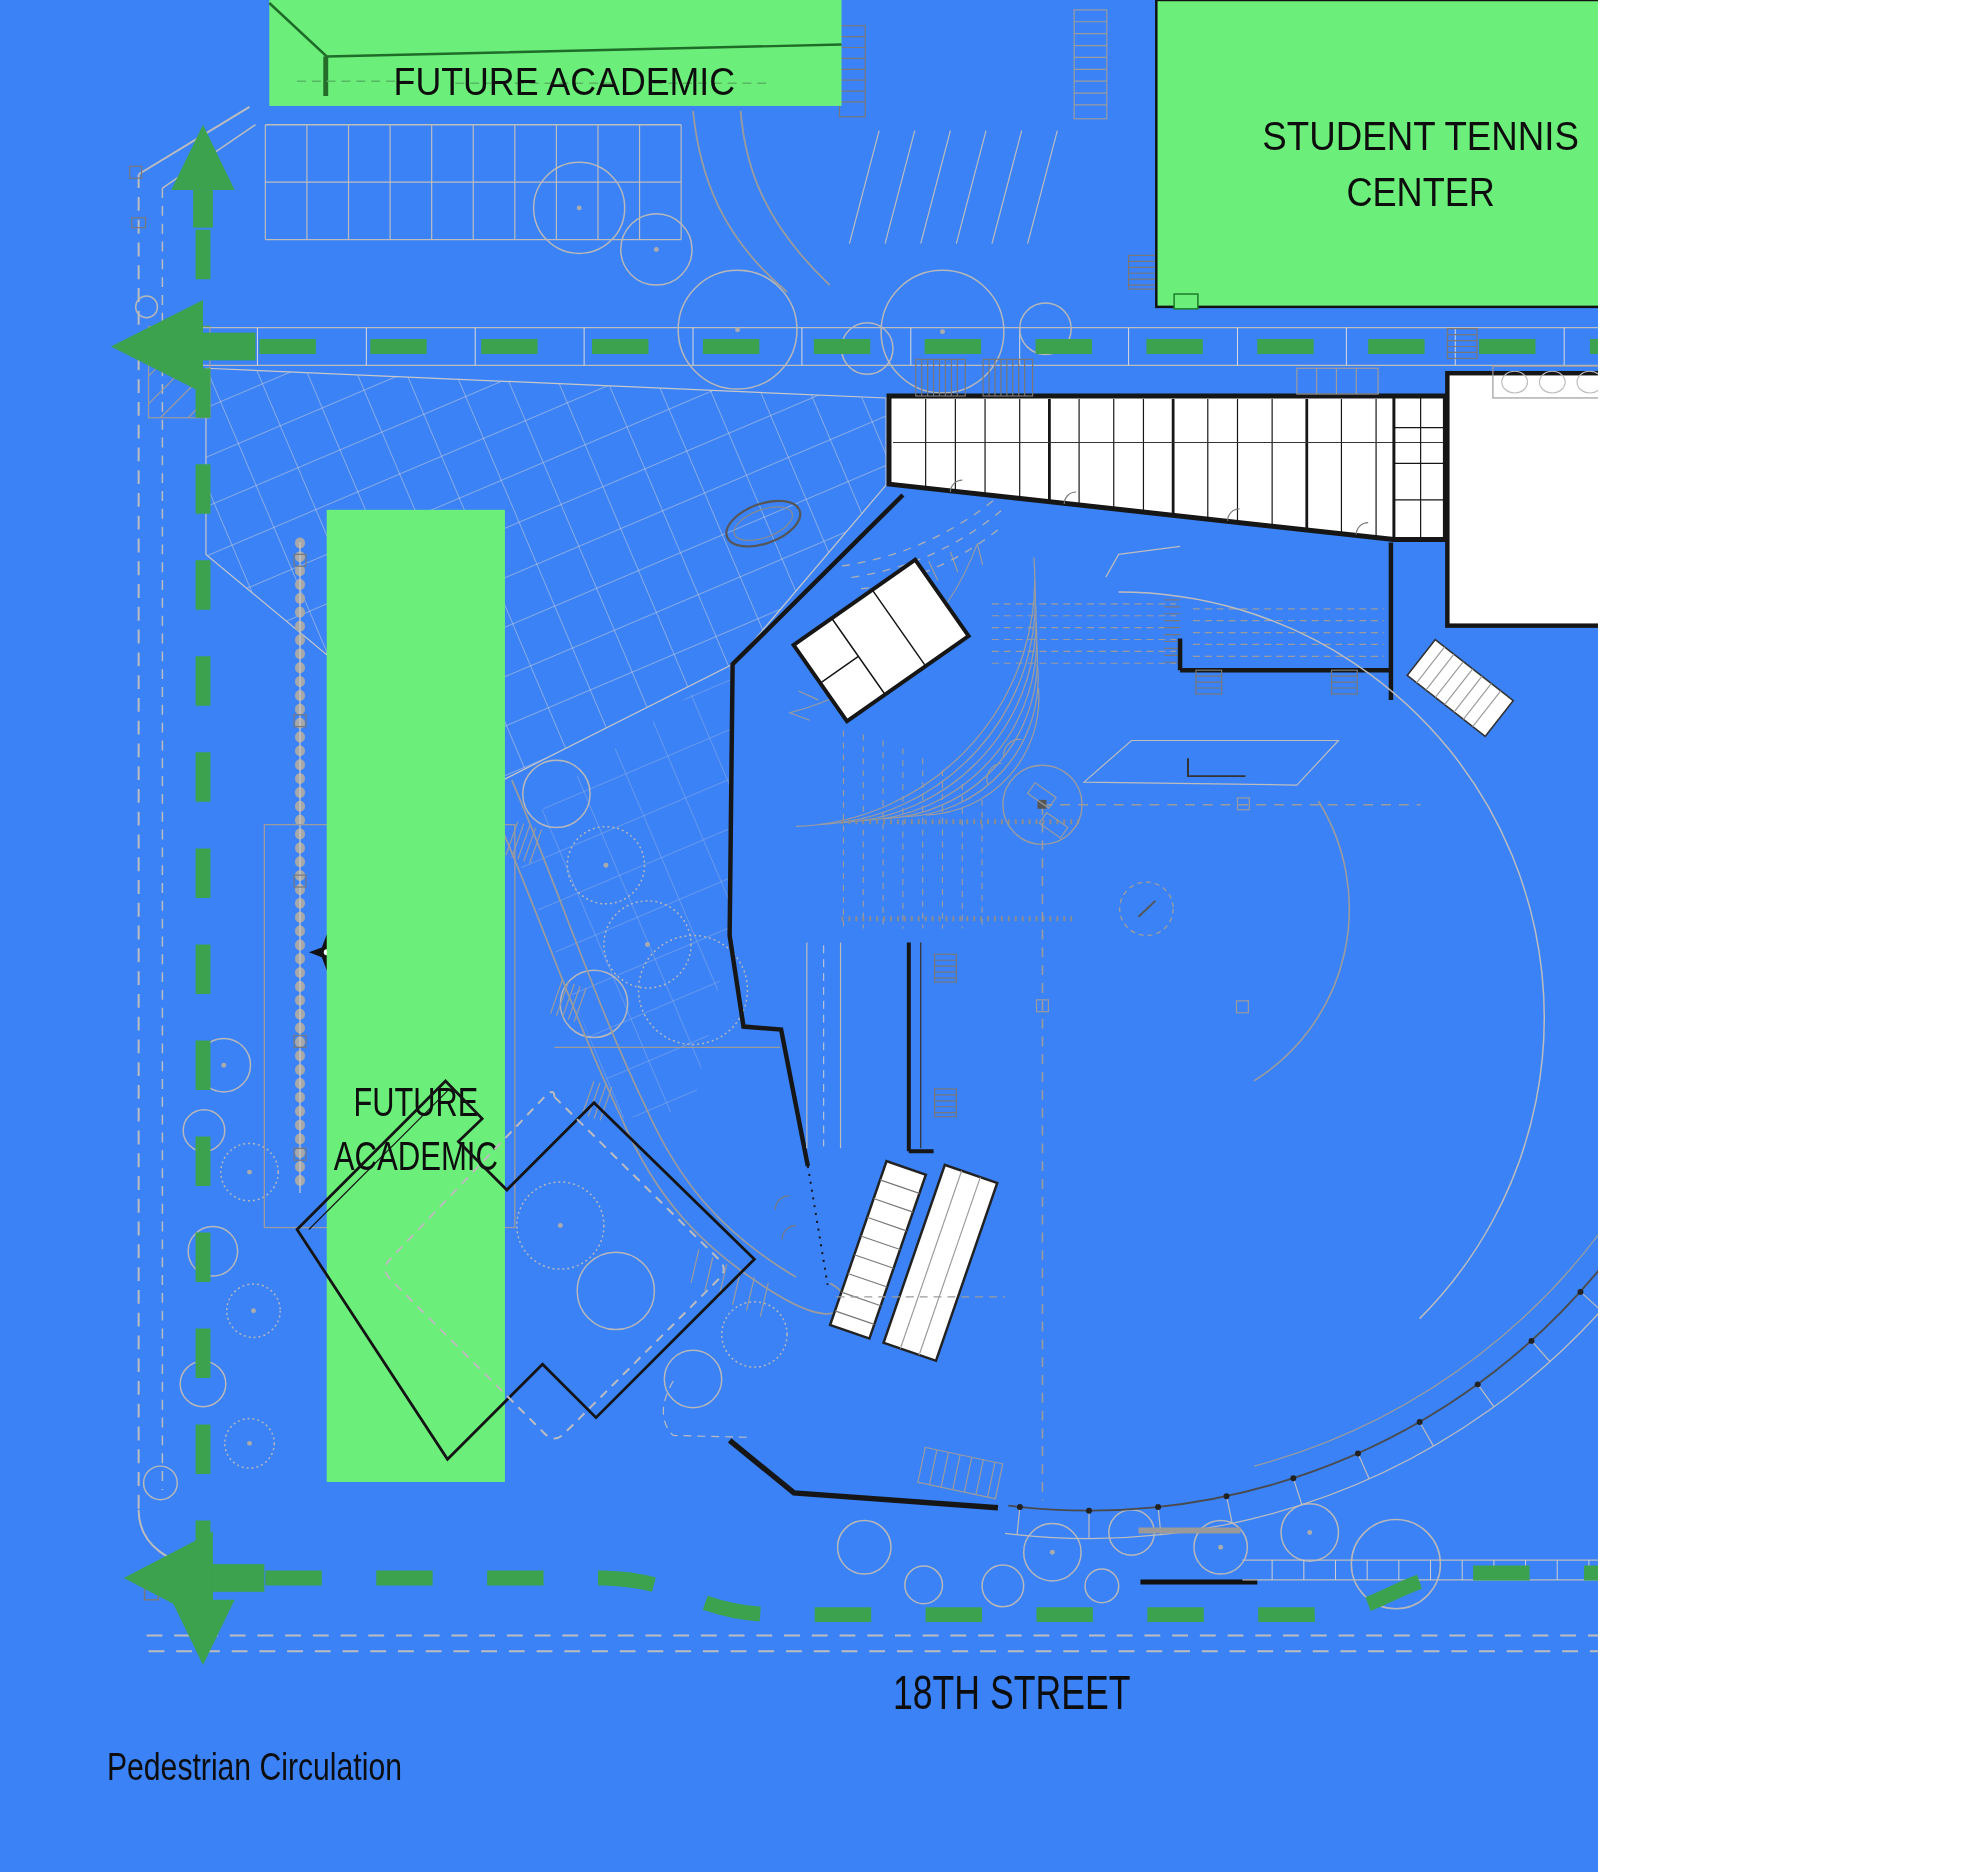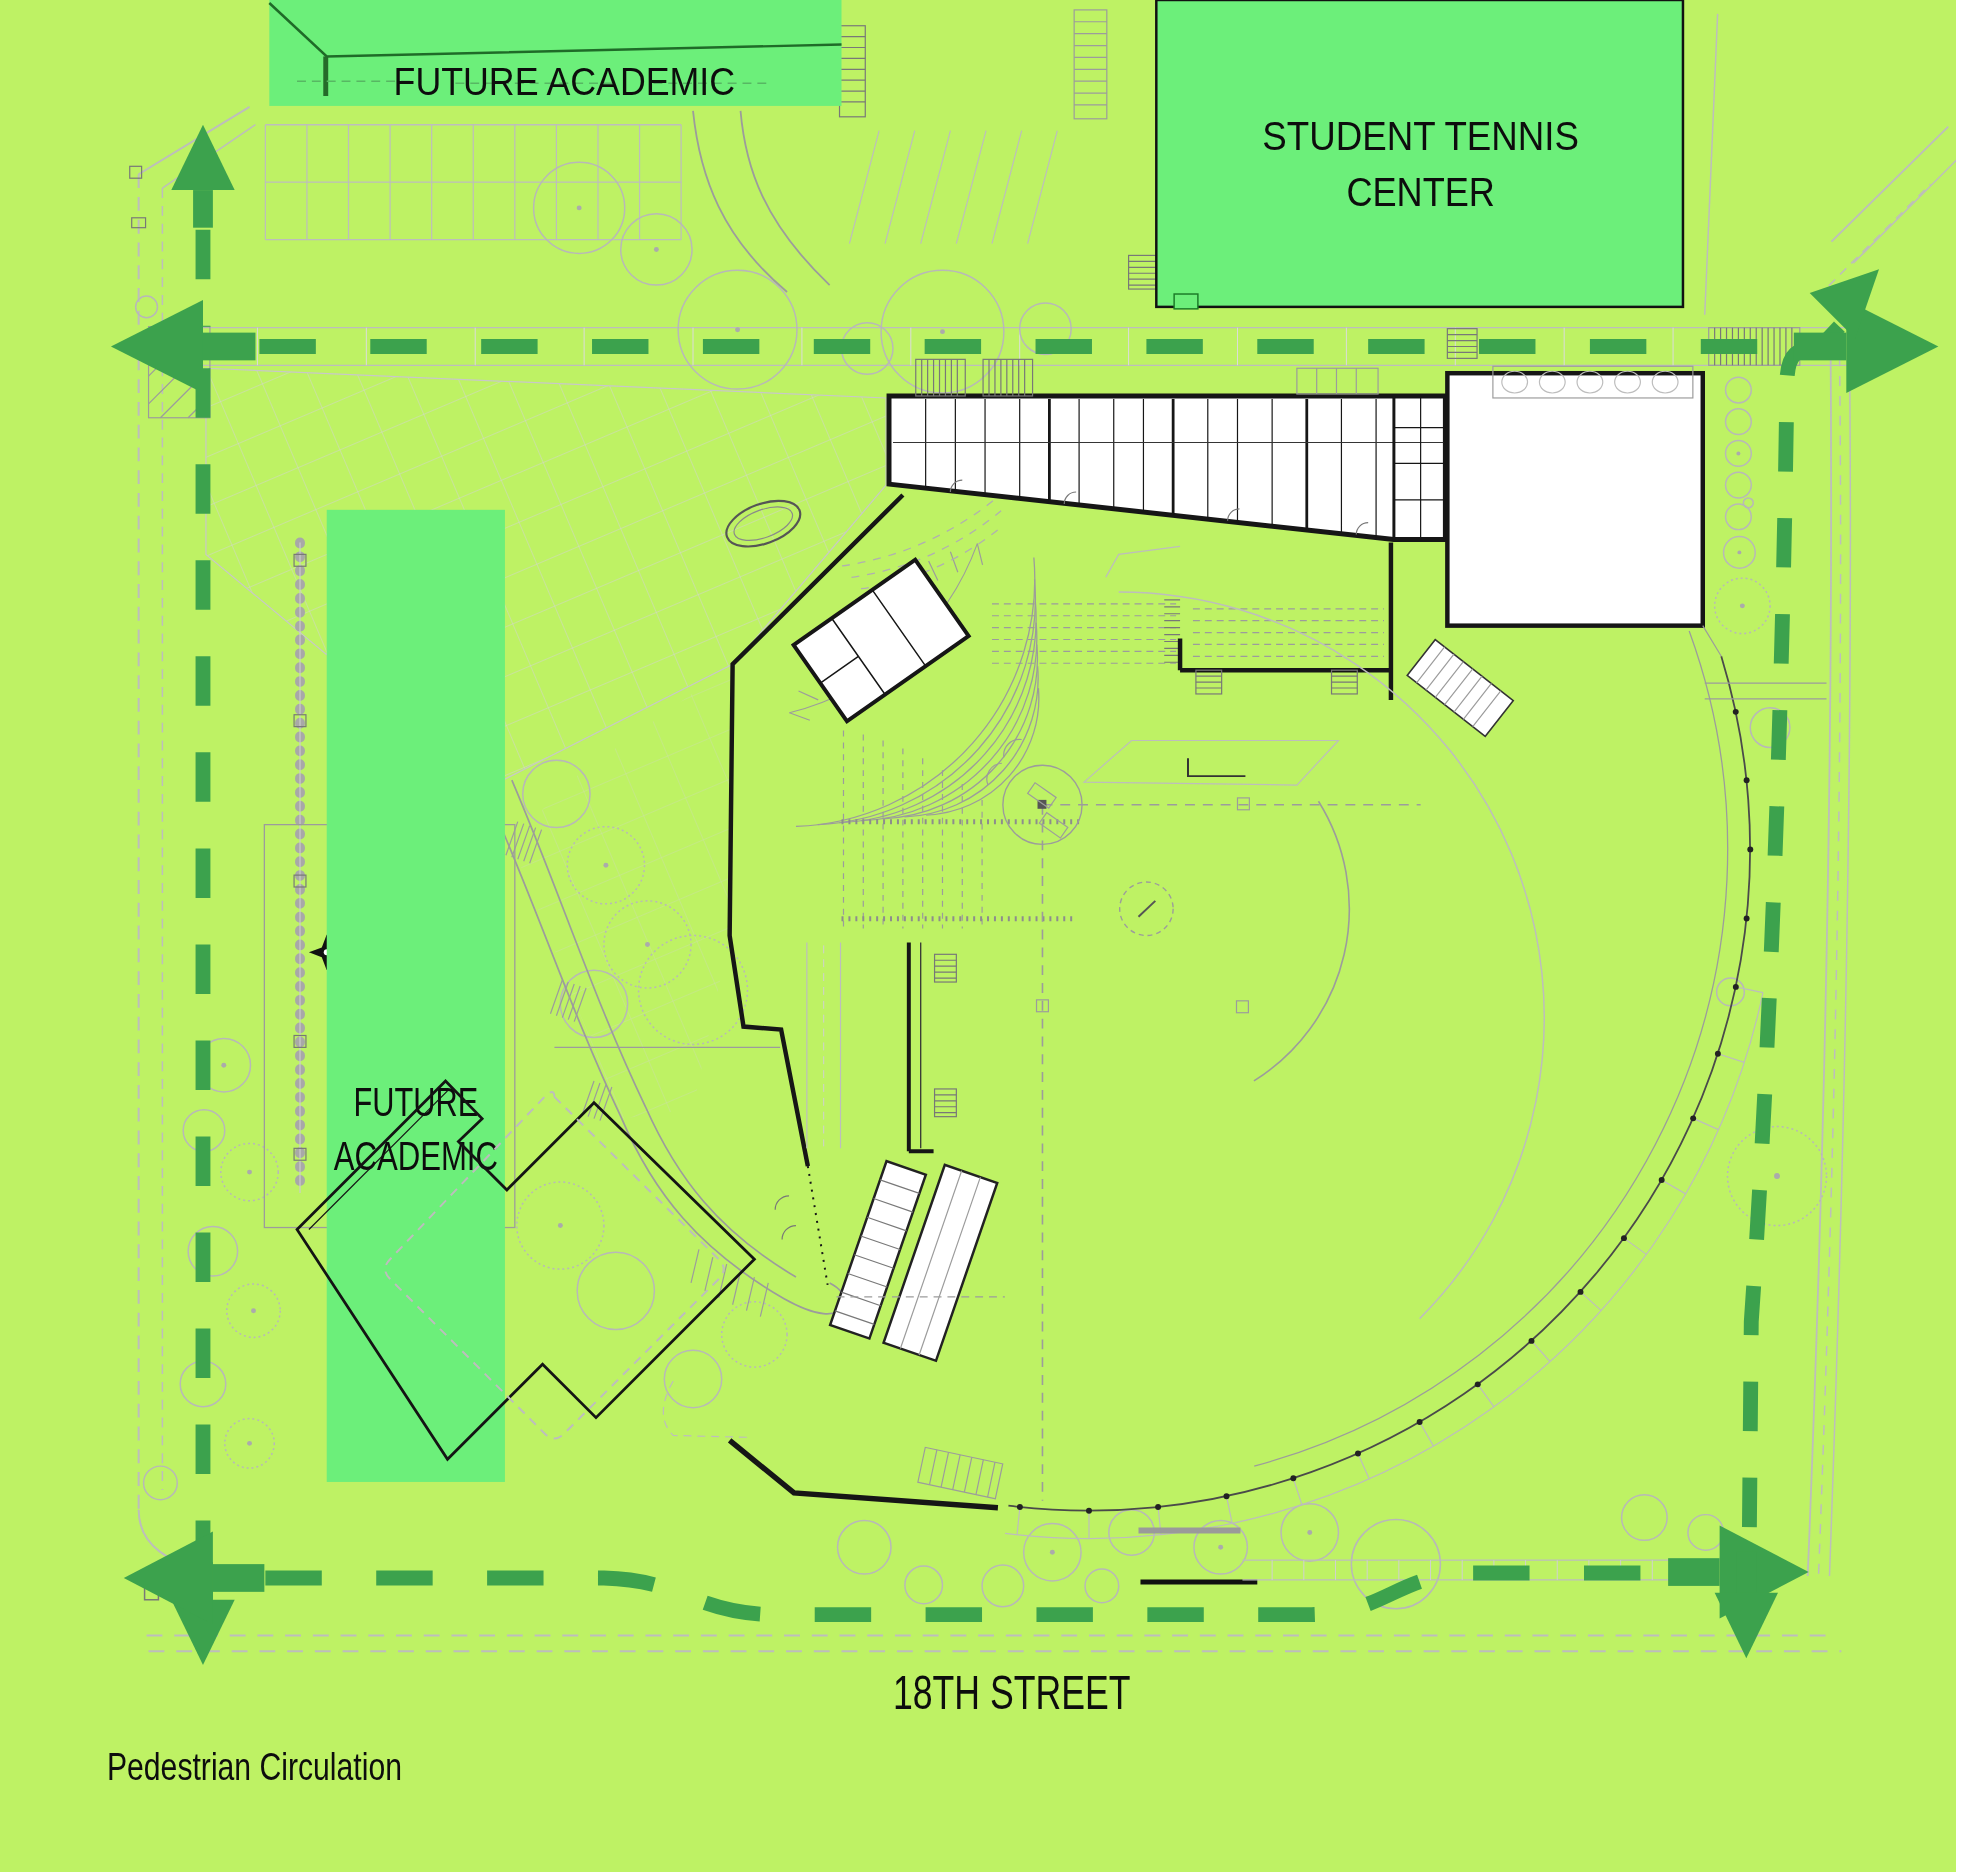--- a/index.html
+++ b/index.html
@@ -1,16 +1,16 @@
 <!DOCTYPE html>
 <html><head>
 <meta charset="utf-8">
 <style>
   html,body{margin:0;padding:0;background:#ffffff;}
-  .stage{position:relative;width:1956px;height:1872px;background:#bef264;overflow:hidden;}
+  .stage{position:relative;width:1598px;height:1872px;background:#3b82f6;overflow:hidden;}
   svg{display:block;}
   text{font-family:"Liberation Sans","DejaVu Sans",sans-serif;fill:#0d0d0d;}
   .lbl{font-weight:400;}
   
   .g1{stroke:#bdbdbd;fill:none;}
   .g2{stroke:#9c9c9c;fill:none;}
   .g3{stroke:#787878;fill:none;}
   .blk{stroke:#161616;fill:none;}
   .blkf{stroke:#161616;fill:#ffffff;}
   .thin{stroke-width:1.2;}

